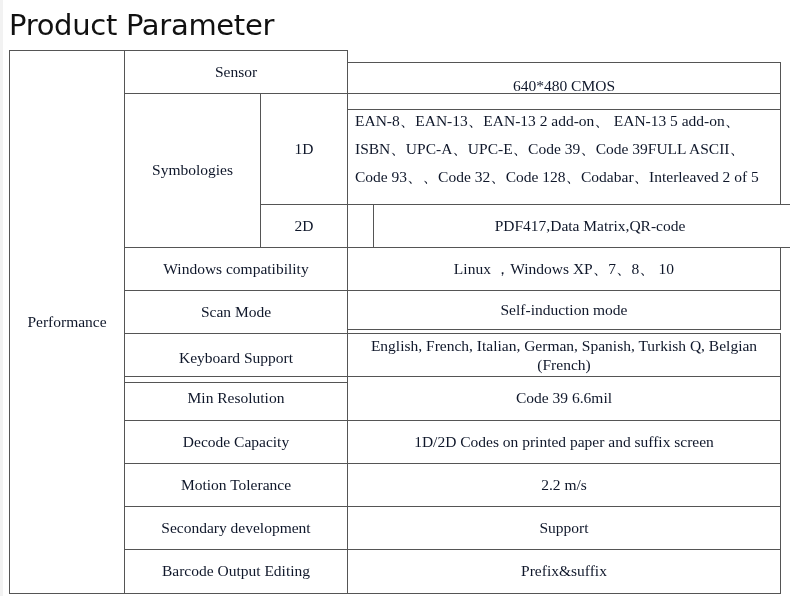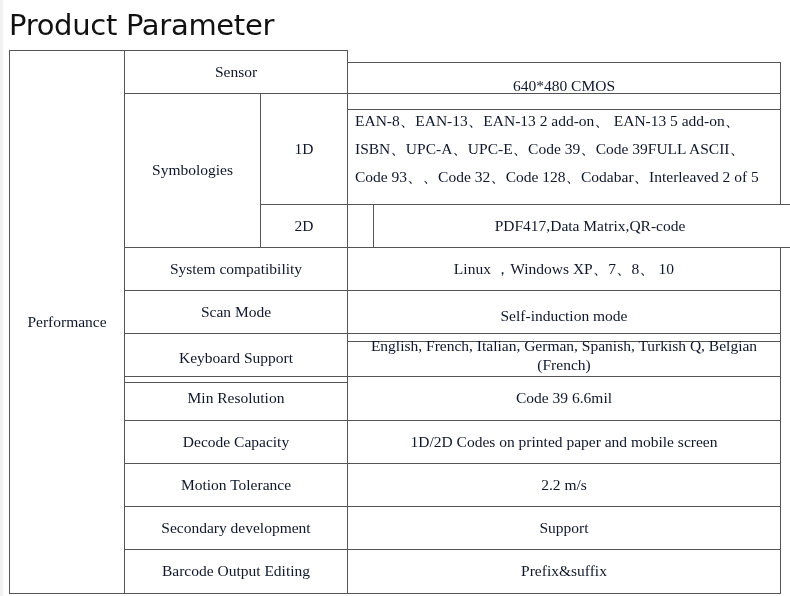--- a/index.html
+++ b/index.html
@@ -20,34 +20,34 @@
 
  <div class="c" style="left:124px;top:50px;width:224px;height:44px;">Sensor</div>
  <div class="c" style="left:347px;top:62px;width:434px;height:48px;">640*480 CMOS</div>
 
  <div class="c" style="left:124px;top:93px;width:137px;height:155px;">Symbologies</div>
  <div class="c" style="left:260px;top:93px;width:88px;height:112px;">1D</div>
  <div class="c sym" style="left:347px;top:93px;width:434px;height:112px;padding-right:4px;">EAN-8、EAN-13、EAN-13 2 add-on、 EAN-13 5 add-on、ISBN、UPC-A、UPC-E、Code 39、Code 39FULL ASCII、Code 93、、Code 32、Code 128、Codabar、Interleaved 2 of 5</div>
  <div class="c" style="left:260px;top:204px;width:88px;height:44px;">2D</div>
  <div class="c" style="left:347px;top:204px;width:434px;height:44px;margin-left:26px;">PDF417,Data Matrix,QR-code</div>
 
- <div class="c" style="left:124px;top:247px;width:224px;height:44px;">System compatibility</div>
+ <div class="c" style="left:124px;top:247px;width:224px;height:44px;">Windows compatibility</div>
  <div class="c" style="left:347px;top:247px;width:434px;height:44px;">Linux ，Windows XP、7、8、  10</div>
 
  <div class="c" style="left:124px;top:290px;width:224px;height:44px;">Scan Mode</div>
- <div class="c" style="left:347px;top:290px;width:434px;height:52px;">Self-induction mode</div>
+ <div class="c" style="left:347px;top:290px;width:434px;height:40px;">Self-induction mode</div>
 
  <div class="c" style="left:124px;top:333px;width:224px;height:50px;">Keyboard Support</div>
  <div class="c" style="left:347px;top:333px;width:434px;height:44px;line-height:1.25;">English, French, Italian, German, Spanish, Turkish Q, Belgian (French)</div>
 
  <div class="c" style="left:124px;top:376px;width:224px;height:45px;">Min Resolution</div>
  <div class="c" style="left:347px;top:376px;width:434px;height:45px;">Code 39 6.6mil</div>
 
  <div class="c" style="left:124px;top:420px;width:224px;height:44px;">Decode Capacity</div>
- <div class="c" style="left:347px;top:420px;width:434px;height:44px;">1D/2D Codes on printed paper and mobile screen</div>
+ <div class="c" style="left:347px;top:420px;width:434px;height:44px;">1D/2D Codes on printed paper and suffix screen</div>
 
  <div class="c" style="left:124px;top:463px;width:224px;height:44px;">Motion Tolerance</div>
  <div class="c" style="left:347px;top:463px;width:434px;height:44px;">2.2 m/s</div>
 
  <div class="c" style="left:124px;top:506px;width:224px;height:44px;">Secondary development</div>
  <div class="c" style="left:347px;top:506px;width:434px;height:44px;">Support</div>
 
  <div class="c" style="left:124px;top:549px;width:224px;height:45px;">Barcode Output Editing</div>
  <div class="c" style="left:347px;top:549px;width:434px;height:45px;">Prefix&amp;suffix</div>
 </div>

